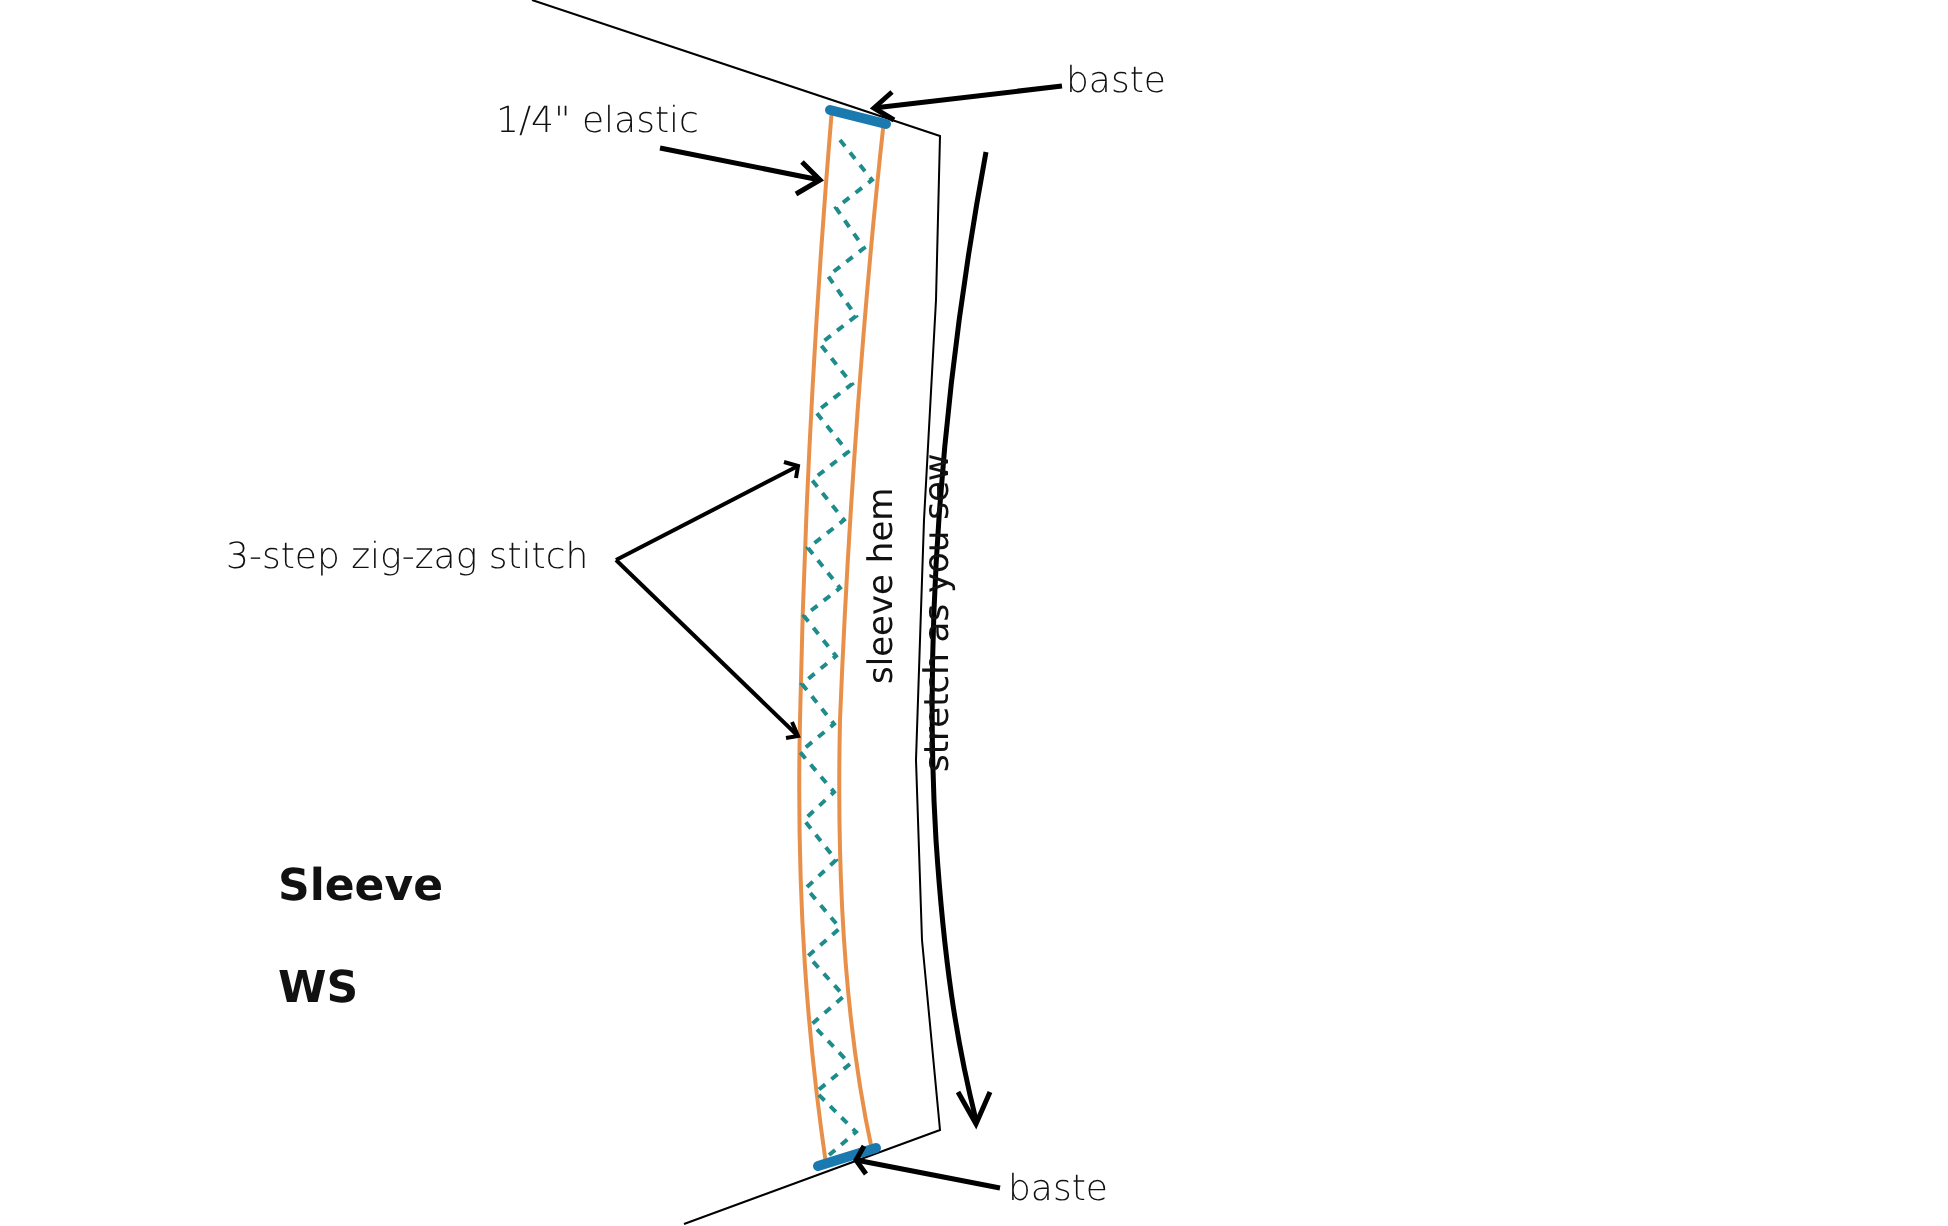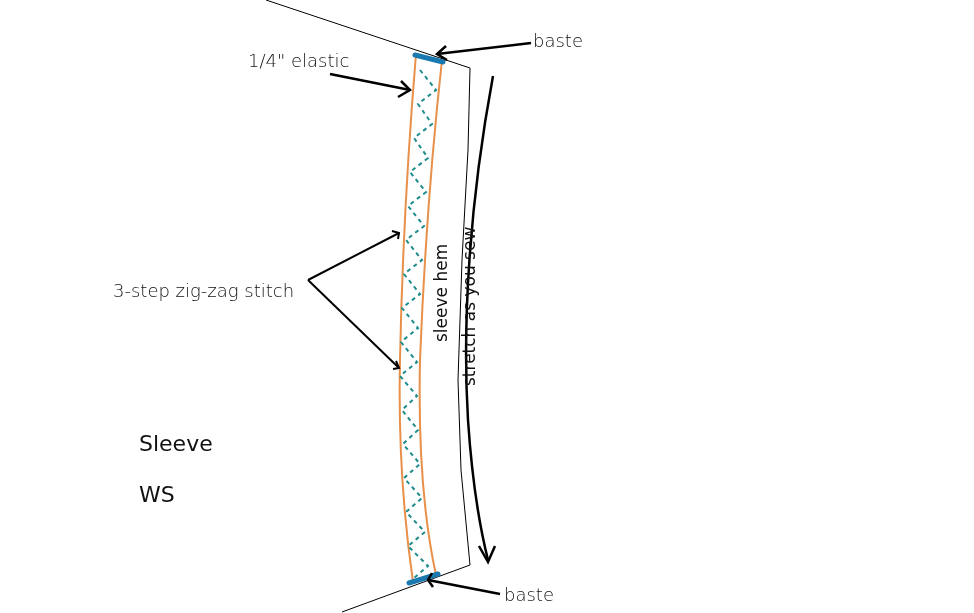--- a/index.html
+++ b/index.html
@@ -1,18 +1,18 @@
 <!DOCTYPE html>
 <html><head>
   <meta charset="utf-8">
   <style>
     html, body { margin: 0; padding: 0; background: #ffffff; }
     body { width: 974px; height: 613px; overflow: hidden; position: relative; }
     #canvas { position: absolute; left: 0; top: 0; width: 974px; height: 613px; }
-    .lbl { position: absolute; font-family: "DejaVu Sans", sans-serif; color: #111; white-space: nowrap; line-height: 1; }
+    .lbl { position: absolute; font-family: "DejaVu Sans", sans-serif; color: #111; white-space: nowrap; line-height: 1; font-weight: bold; }
     .lbl.sm { font-size: 18px; font-weight: 300; }
     .lbl.lg { font-size: 22px; }
     .vert { position: absolute; font-family: "DejaVu Sans", sans-serif; font-size: 17px; color: #111; white-space: nowrap; transform-origin: 0 0; line-height: 1; }
   </style>
 </head>
 <body>
 
 <svg id="canvas" width="974" height="613" viewBox="0 0 974 613" xmlns="http://www.w3.org/2000/svg">
 
   <g fill="none" stroke="#000" stroke-width="1">
@@ -49,19 +49,19 @@
     <line x1="308" y1="280" x2="399" y2="368" stroke-width="2"></line>
     <polyline points="396,361 399,368 393,369" stroke-width="2"></polyline>
 
     <line x1="500" y1="594" x2="428" y2="580"></line>
     <polyline points="432,573 428,580 433,587"></polyline>
   </g>
 </svg>
 
 <div class="lbl sm" style="left:533px; top:32px;">baste</div>
 <div class="lbl sm" style="left:248px; top:52px;">1/4" elastic</div>
-<div class="lbl sm" style="left:113px; top:282px;">3-step zig-zag stitch</div>
+<div class="lbl sm" style="left:113px; top:270px;">3-step zig-zag stitch</div>
 <div class="lbl sm" style="left:504px; top:586px;">baste</div>
 <div class="lbl lg" style="left:139px; top:433px;">Sleeve</div>
 <div class="lbl lg" style="left:139px; top:484px;">WS</div>
 
 <div class="vert" style="left:433px; top:342px; transform: rotate(-90deg);">sleeve hem</div>
 <div class="vert" style="left:461px; top:386px; transform: rotate(-90deg);">stretch as you sew</div>
 
 </body></html>

